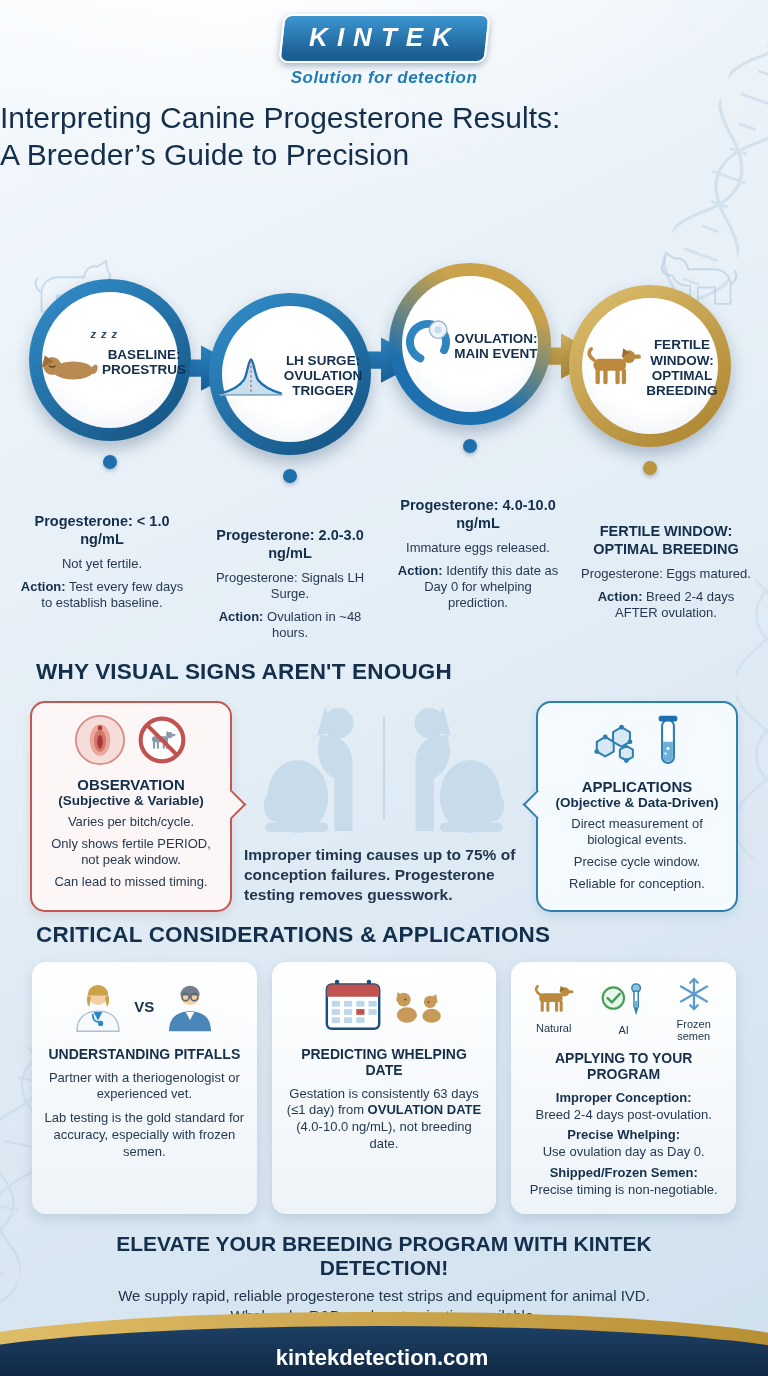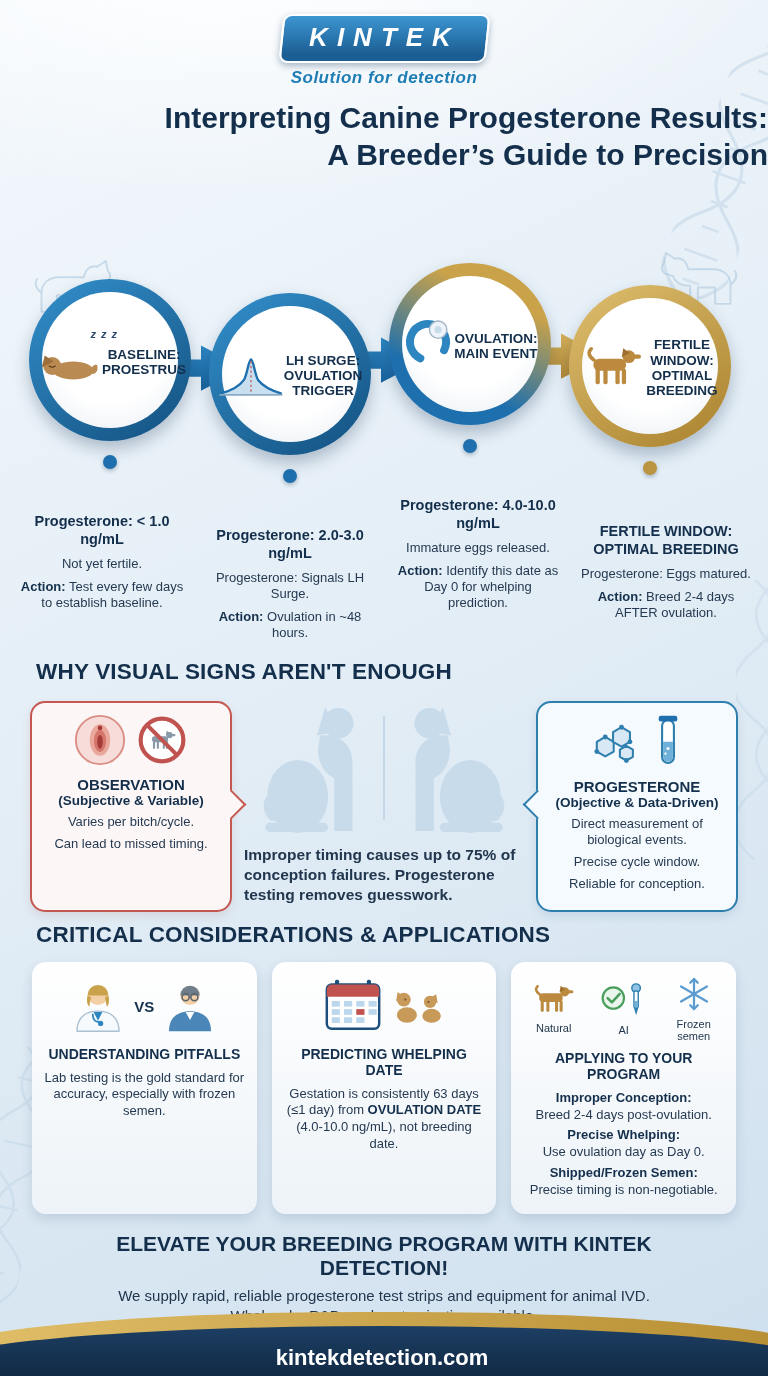--- a/index.html
+++ b/index.html
@@ -6,21 +6,21 @@
 body{font-family:"Liberation Sans",sans-serif;color:#22374e;background:#dfe9f2}
 .page{position:relative;width:768px;height:1376px;margin:0 auto;overflow:hidden;
  background:radial-gradient(900px 420px at 30% -4%,#ffffff 0%,rgba(255,255,255,0) 60%),
  linear-gradient(155deg,#f3f8fc 0%,#e4eef6 45%,#cfe0ee 100%)}
 .deco{position:absolute;z-index:0;pointer-events:none}
 .content{position:relative;z-index:1}
 .header{text-align:center;padding-top:14px}
 .logo{display:inline-block;background:linear-gradient(180deg,#3d96d1 0%,#1b5e94 85%);border-radius:9px;padding:6px 26px 8px;transform:skewX(-6deg);box-shadow:0 3px 7px rgba(18,56,92,.35);border:2px solid #fff}
 .logo-text{display:inline-block;transform:skewX(6deg);color:#fff;font-size:26px;font-weight:bold;font-style:italic;letter-spacing:9px}
 .tagline{margin-top:5px;color:#1e7db5;font-style:italic;font-weight:bold;font-size:17px;letter-spacing:.5px}
-.title{margin-top:12px;text-align:right;font-size:30px;line-height:1.22;font-weight:700;color:#142f4c}
+.title{margin-top:12px;text-align:left;font-size:30px;line-height:1.22;font-weight:400;color:#142f4c}
 .timeline{position:relative;margin-top:86px;height:228px}
 .node{position:absolute;width:162px;height:162px;border-radius:50%;padding:13px;z-index:2;box-shadow:0 8px 16px rgba(20,50,85,.28)}
 .ring-blue{background:linear-gradient(145deg,#3390cc,#13507f)}
 .ring-mix{background:linear-gradient(205deg,#c9a24a 25%,#1d6fae 70%)}
 .ring-gold{background:linear-gradient(145deg,#debf70,#a9812c)}
 .node-inner{width:100%;height:100%;border-radius:50%;background:radial-gradient(circle at 50% 38%,#ffffff 55%,#e7edf3 100%);display:flex;flex-direction:row;align-items:center;justify-content:center;text-align:center}
 .node-icon{position:relative;height:48px;display:flex;align-items:flex-end;justify-content:center}
 .zzz{position:absolute;top:-8px;right:-16px;font-size:11px;font-weight:bold;font-style:italic;color:#2c4a6b;letter-spacing:1px}
 .node-label{margin-top:3px;font-size:13.5px;font-weight:800;line-height:1.12;color:#142f4c;max-width:116px}
 .n1{left:29px;top:20px}.n2{left:209px;top:34px}.n3{left:389px;top:4px}.n4{left:569px;top:26px}
@@ -258,20 +258,21 @@
                 <rect x="47" y="32" width="6" height="22" rx="2.5"></rect>
                 <rect x="56" y="32" width="6" height="22" rx="2.5"></rect>
               </g>
               <line x1="12" y1="12" x2="44" y2="44" stroke="#c0534f" stroke-width="4.5" stroke-linecap="round"></line>
             </svg>
           </span>
         </div>
         <p class="btitle">OBSERVATION</p>
         <p class="bsub">(Subjective &amp; Variable)</p>
         <p class="bpoint">Varies per bitch/cycle.</p>
+        <p class="bpoint">Only shows fertile PERIOD, not peak window.</p>
         <p class="bpoint">Can lead to missed timing.</p>
       </div>
 
       <div class="bubble-center">
         <div class="center-dogs">
           <svg viewBox="0 0 110 132" width="116" height="134">
             <g fill="#c5daeb">
               <circle cx="76" cy="22" r="15"></circle>
               <polygon points="63,6 55,34 75,30"></polygon>
               <path d="M58,34 C80,32 90,46 90,60 L90,128 L72,128 L72,76 C62,72 56,60 56,48 Z"></path>
@@ -316,21 +317,21 @@
           <span>
             <svg viewBox="0 0 40 64" width="34" height="54">
               <rect x="13" y="7" width="14" height="51" rx="7" fill="#ffffff" stroke="#2e7fae" stroke-width="2.5"></rect>
               <path d="M14.2,33 h11.6 v17.8 a5.8,5.8 0 0 1 -11.6,0 Z" fill="#6fb0d8"></path>
               <rect x="9" y="2" width="22" height="7" rx="2.5" fill="#1d6fae"></rect>
               <circle cx="20" cy="41" r="1.8" fill="#fff"></circle>
                 <circle cx="17" cy="47" r="1.3" fill="#fff"></circle>
             </svg>
           </span>
         </div>
-        <p class="btitle">PROGESTERONE</p>
+        <p class="btitle">APPLICATIONS</p>
         <p class="bsub">(Objective &amp; Data-Driven)</p>
         <p class="bpoint">Direct measurement of biological events.</p>
         <p class="bpoint">Precise cycle window.</p>
         <p class="bpoint">Reliable for conception.</p>
       </div>
     </div>
 
     <h2 class="sec-h">CRITICAL CONSIDERATIONS &amp; APPLICATIONS</h2>
 
     <div class="cards">
@@ -357,20 +358,21 @@
               <circle cx="32" cy="21" r="11" fill="#f3cfa5"></circle>
               <path d="M21,21 a11,11 0 0 1 22,0 Z" fill="#707d8a"></path>
               <circle cx="27" cy="23" r="4" fill="none" stroke="#5b6770" stroke-width="1.8"></circle>
               <circle cx="37" cy="23" r="4" fill="none" stroke="#5b6770" stroke-width="1.8"></circle>
               <line x1="31" y1="23" x2="33" y2="23" stroke="#5b6770" stroke-width="1.8"></line>
             </svg>
           </span>
         </div>
         <p class="card-title">UNDERSTANDING PITFALLS</p>
         <div class="card-text">
+          <p>Partner with a theriogenologist or experienced vet.</p>
           <p>Lab testing is the gold standard for accuracy, especially with frozen semen.</p>
         </div>
       </div>
 
       <div class="card">
         <div class="card-icons">
           <span>
             <svg viewBox="0 0 78 66" width="64" height="54">
               <rect x="17" y="2" width="5" height="12" rx="2" fill="#1d4f7c"></rect>
               <rect x="56" y="2" width="5" height="12" rx="2" fill="#1d4f7c"></rect>

